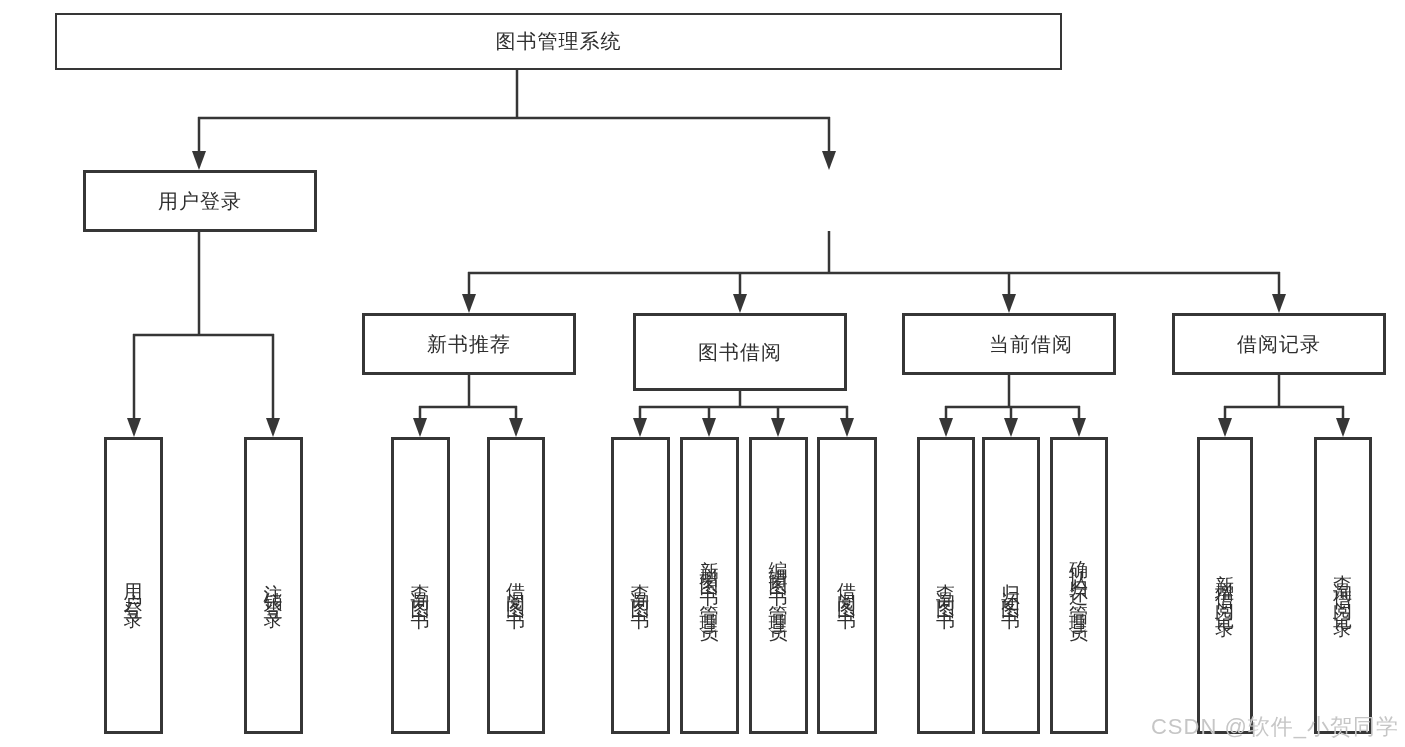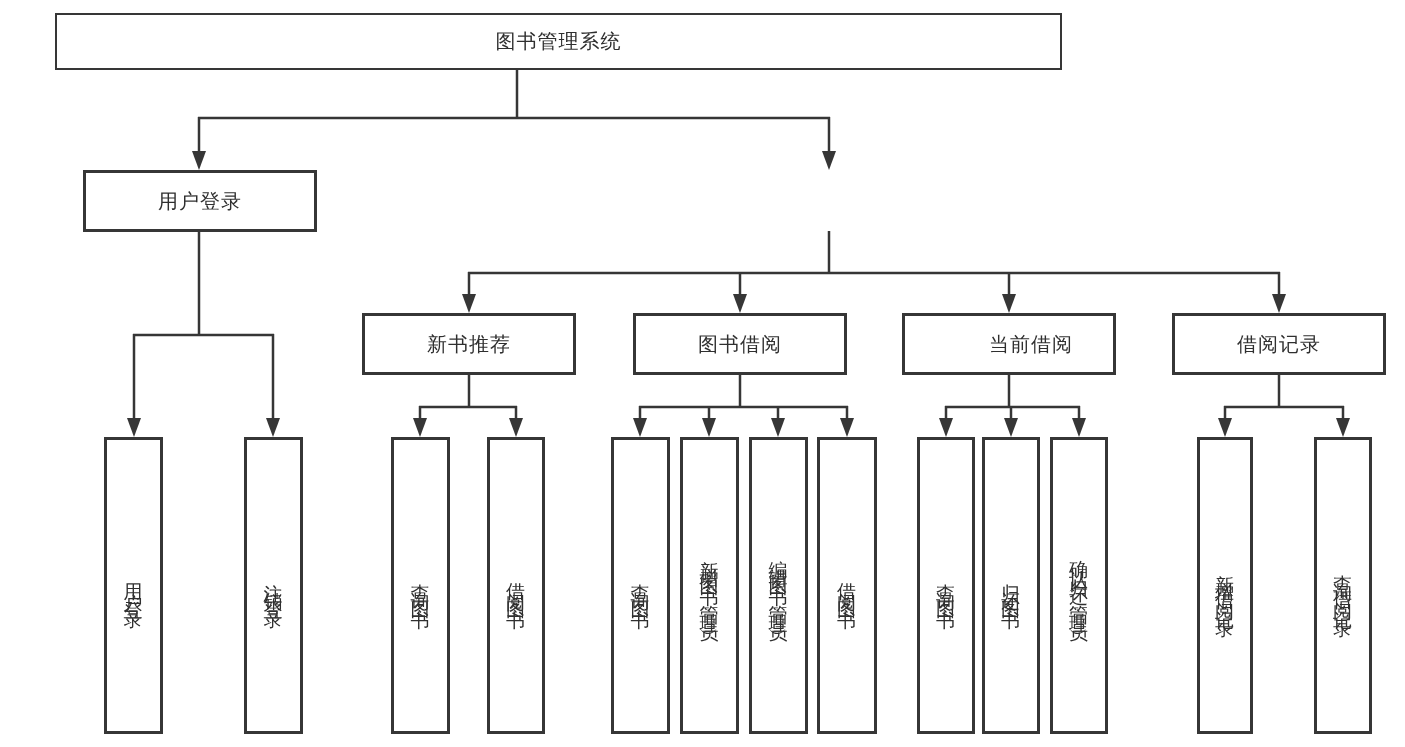--- a/index.html
+++ b/index.html
@@ -137,21 +137,21 @@
     <span>图书管理系统</span>
   </div>
 
   <div class="box box-h" style="left:83px; top:170px; width:234px; height:62px;">
     <span>用户登录</span>
   </div>
 
   <div class="box box-h" style="left:362px; top:313px; width:214px; height:62px;">
     <span>新书推荐</span>
   </div>
-  <div class="box box-h" style="left:633px; top:313px; width:214px; height:62px;">
+  <div class="box box-h" style="left:633px; top:313px; width:214px; height:78px;">
     <span>图书借阅</span>
   </div>
   <div class="box box-h" style="left:902px; top:313px; width:214px; height:62px;padding-left:44px;">
     <span>当前借阅</span>
   </div>
   <div class="box box-h" style="left:1172px; top:313px; width:214px; height:62px;">
     <span>借阅记录</span>
   </div>
 
   <div class="box box-v" style="left:104px; top:437px; width:59px; height:297px;">
@@ -191,14 +191,15 @@
     <span>确认归还（管理员）</span>
   </div>
 
   <div class="box box-v" style="left:1197px; top:437px; width:56px; height:297px;">
     <span>新增借阅记录</span>
   </div>
   <div class="box box-v" style="left:1314px; top:437px; width:58px; height:297px;">
     <span>查询借阅记录</span>
   </div>
 
+  <div class="watermark">CSDN @软件_小贺同学</div>
 
 </div>
 
 </body></html>

